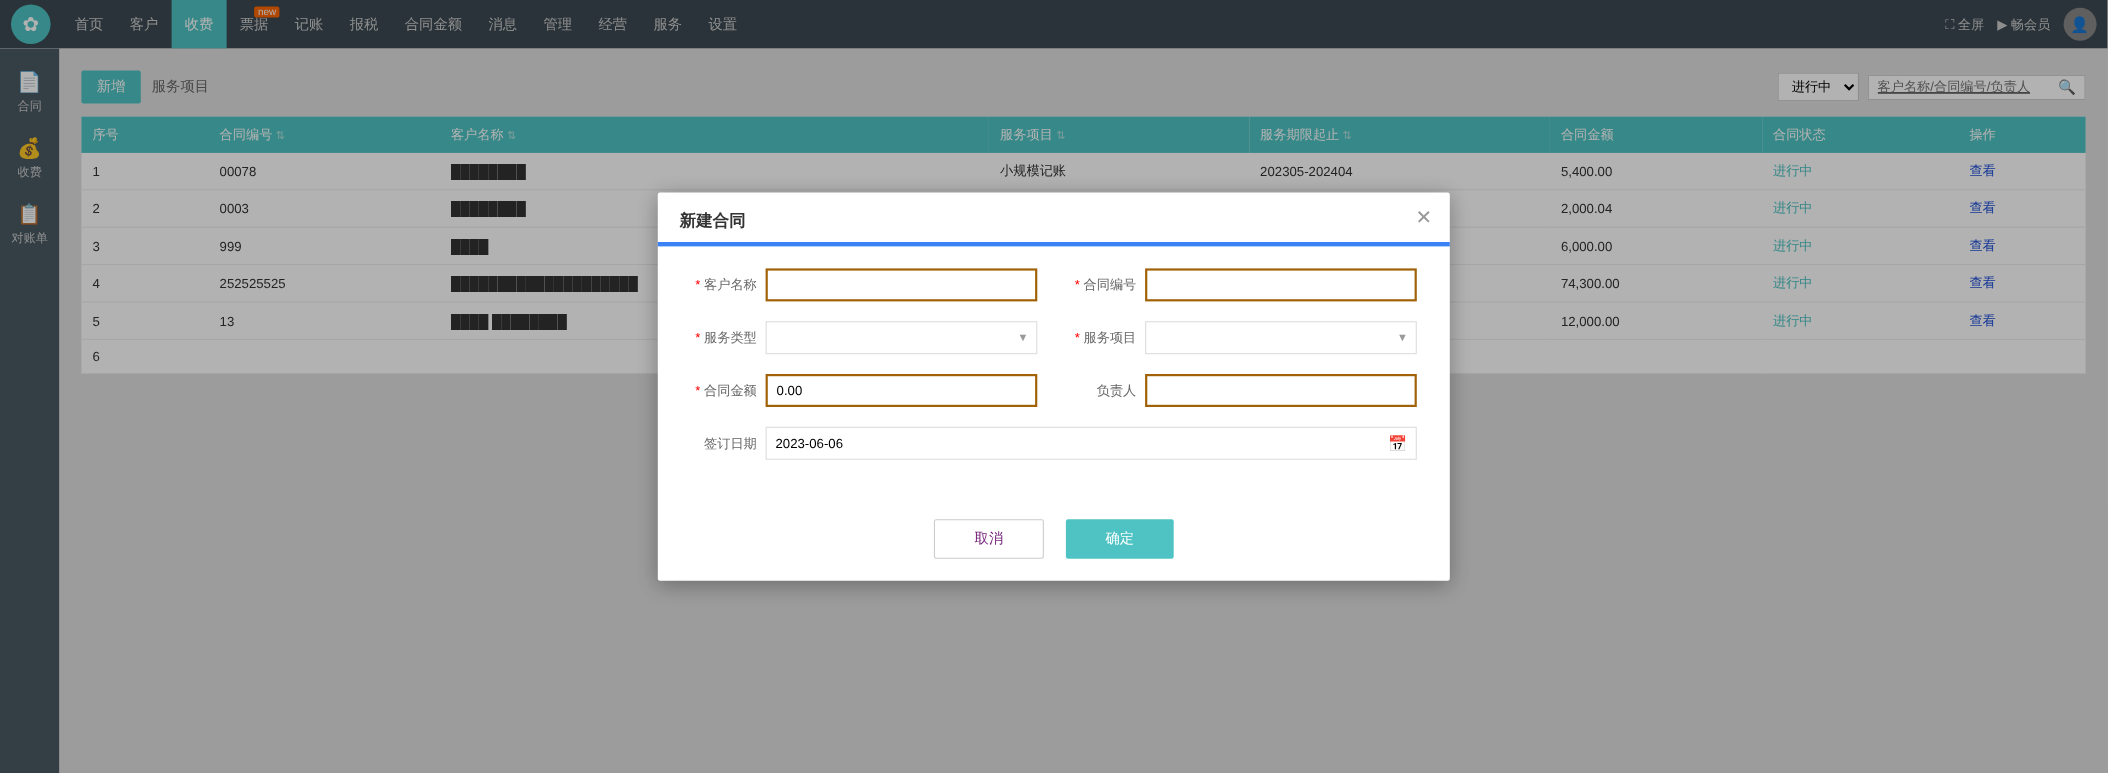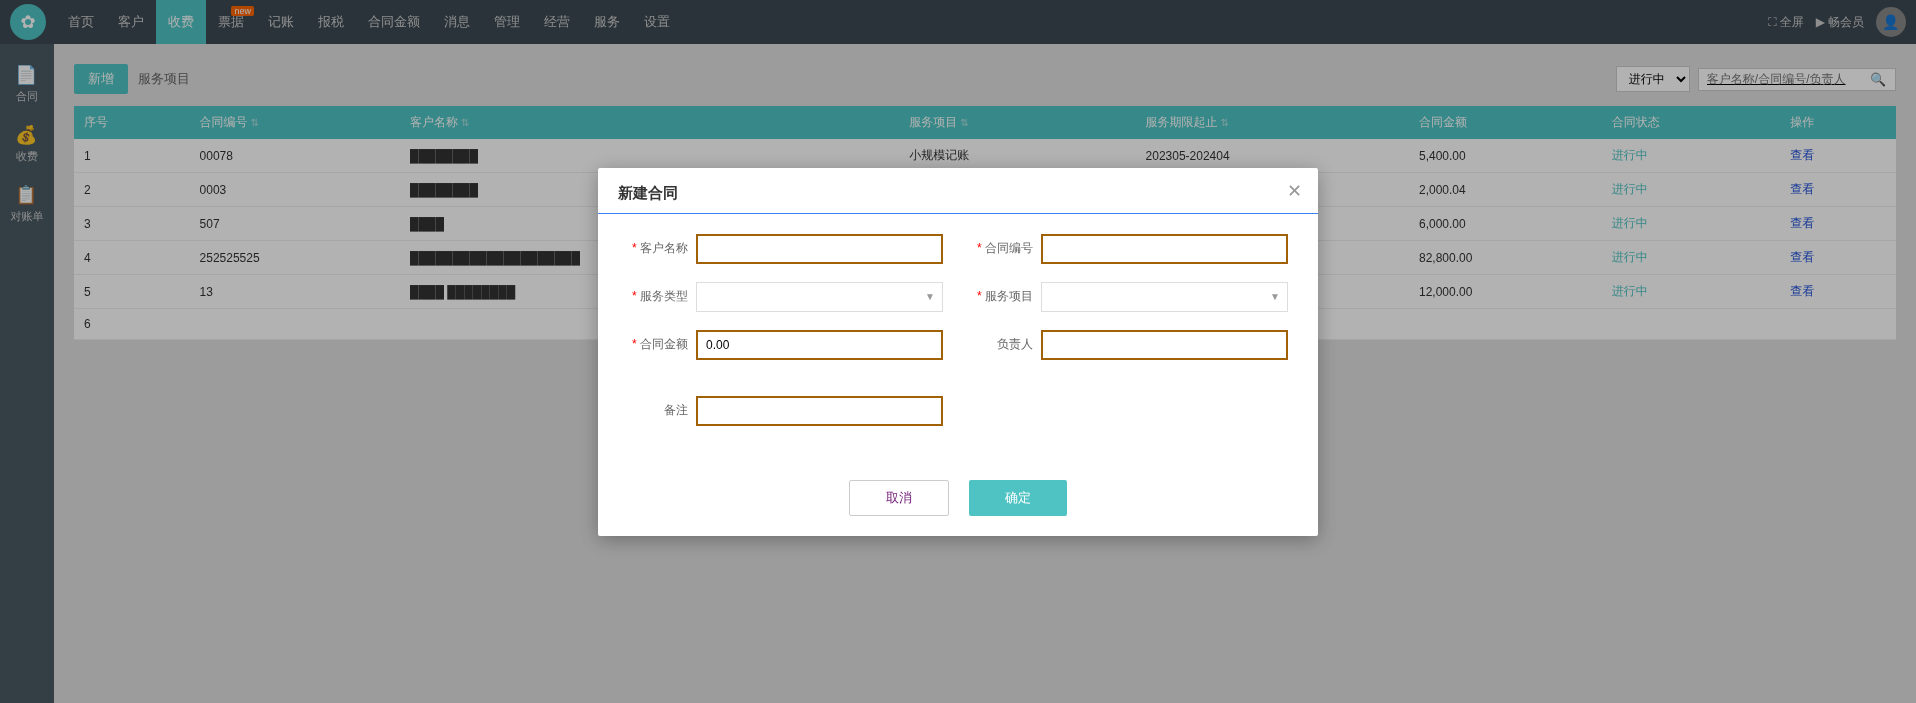--- a/index.html
+++ b/index.html
@@ -182,21 +182,21 @@
       border-radius: 2px;
       padding: 0;
       box-shadow: 0 4px 20px rgba(0,0,0,0.3);
       position: relative;
     }
     .modal-header {
       padding: 16px 20px 10px;
       font-size: 15px;
       font-weight: bold;
       color: #333;
-      border-bottom: 1px solid #3b82f6;
+      border-bottom: 4px solid #3b82f6;
     }
     .modal-close {
       position: absolute;
       top: 12px; right: 16px;
       cursor: pointer;
       color: #999;
       font-size: 18px;
     }
     .modal-body {
       padding: 20px 30px;
@@ -408,35 +408,35 @@
             <td>0003</td>
             <td>████████</td>
             <td>小规模记账</td>
             <td>202305-202404</td>
             <td>2,000.04</td>
             <td class="status-tag">进行中</td>
             <td class="link-btn">查看</td>
           </tr>
           <tr>
             <td>3</td>
-            <td>507</td>
+            <td>999</td>
             <td>████</td>
             <td>小规模记账</td>
             <td>202305-202404</td>
             <td>6,000.00</td>
             <td class="status-tag">进行中</td>
             <td class="link-btn">查看</td>
           </tr>
           <tr>
             <td>4</td>
             <td>252525525</td>
             <td>████████████████████</td>
             <td>一般纳税人...</td>
             <td>201807-202403</td>
-            <td>82,800.00</td>
+            <td>74,300.00</td>
             <td class="status-tag">进行中</td>
             <td class="link-btn">查看</td>
           </tr>
           <tr>
             <td>5</td>
             <td>13</td>
             <td>████ ████████</td>
             <td>小规模记账</td>
             <td>202303-202402</td>
             <td>12,000.00</td>
@@ -500,29 +500,29 @@
           <span class="form-label required">合同金额</span>
           <input type="text" class="form-input" value="0.00" style="">
         </div>
         <div class="form-field">
           <span class="form-label">负责人</span>
           <input type="text" class="form-input" style="">
         </div>
       </div>
 
       <div class="form-row">
-      </div>
-
-      <div class="form-row">
-        <div class="form-field">
-          <span class="form-label">备注</span>
-          <input type="text" class="form-input" style="flex: 1 1 0%;">
-        </div>
-        <div style="flex:1;"></div>
-      </div>
+        <div class="form-field">
+          <span class="form-label">签订日期</span>
+          <div class="form-date-wrap">
+            <input type="text" value="2023-06-06" style="">
+            <span class="cal-icon">📅</span>
+          </div>
+        </div>
+      </div>
+
     </div>
 
     <div class="modal-footer">
       <button class="btn-cancel">取消</button>
       <button class="btn-confirm">确定</button>
     </div>
   </div>
 </div>
 
 </body></html>

